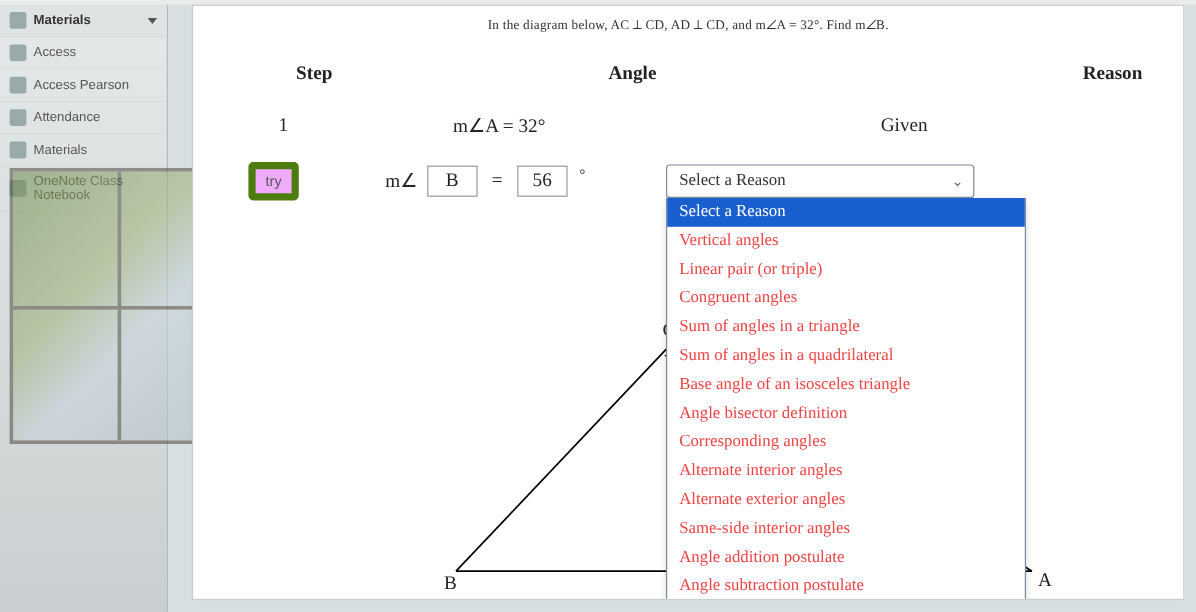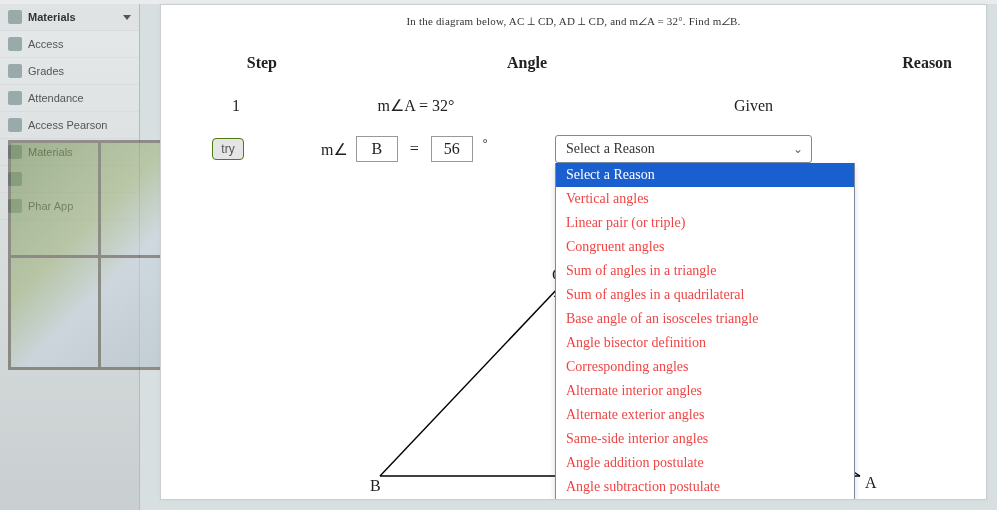--- a/index.html
+++ b/index.html
@@ -97,24 +97,24 @@
   }
   .col-step  { width: 90px; }
   .col-angle { width: 270px; }
   .col-reason{ width: auto; }
 
   .try-btn {
     display: inline-block;
     font-family: Arial, sans-serif;
     font-size: 12px;
     color: #555;
-    border: 1px solid #4d7c0f;
+    border: 6px solid #4d7c0f;
     border-radius: 4px;
     padding: 3px 8px;
-    background: #e5e5e5;
+    background: #f0abfc;
     margin-right: 16px;
     vertical-align: middle;
   }
   .angle-pre { display:inline-block; vertical-align: middle; }
   .textbox {
     display:inline-block;
     border: 1px solid #999;
     background: #fff;
     min-width: 42px;
     height: 26px;
@@ -190,40 +190,33 @@
     <span class="ico"></span>
     <span>Materials</span>
     <span class="tri"></span>
   </div>
   <div class="side-item">
     <span class="ico"></span>
     <span>Access</span>
   </div>
   <div class="side-item">
     <span class="ico"></span>
-    <span>Grades</span>
+    <span>Access Pearson</span>
   </div>
   <div class="side-item">
     <span class="ico"></span>
     <span>Attendance</span>
   </div>
   <div class="side-item">
     <span class="ico"></span>
-    <span>Access Pearson</span>
-  </div>
-  <div class="side-item">
-    <span class="ico"></span>
     <span>Materials</span>
   </div>
   <div class="side-item">
     <span class="ico"></span>
-  </div>
-  <div class="side-item">
-    <span class="ico"></span>
-    <span>Phar App</span>
+    <span>OneNote Class Notebook</span>
   </div>
 </div>
 
 <div class="reflection"></div>
 
 <div class="content">
   <div class="problem-text">In the diagram below, AC ⟂ CD, AD ⟂ CD, and m∠A = 32°. Find m∠B.</div>
 
   <table class="proof">
     <tbody>

